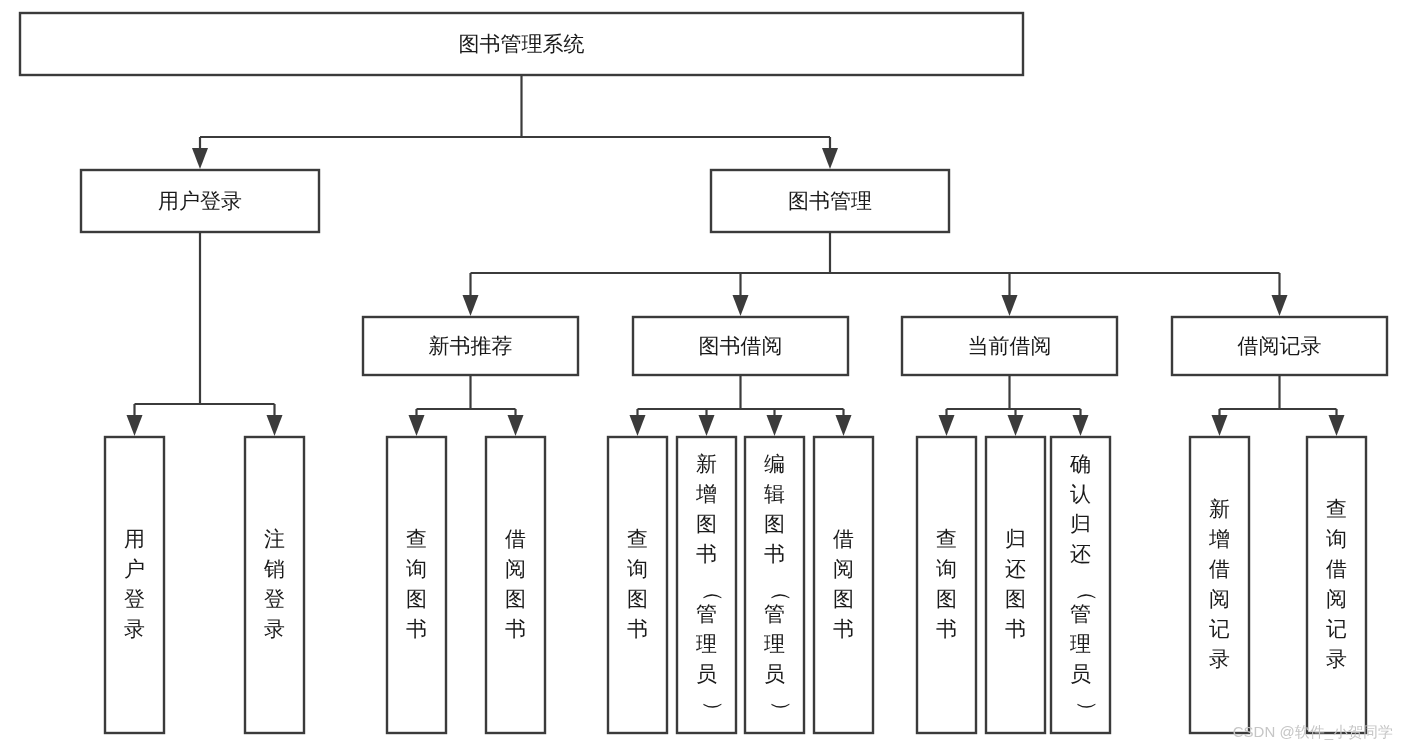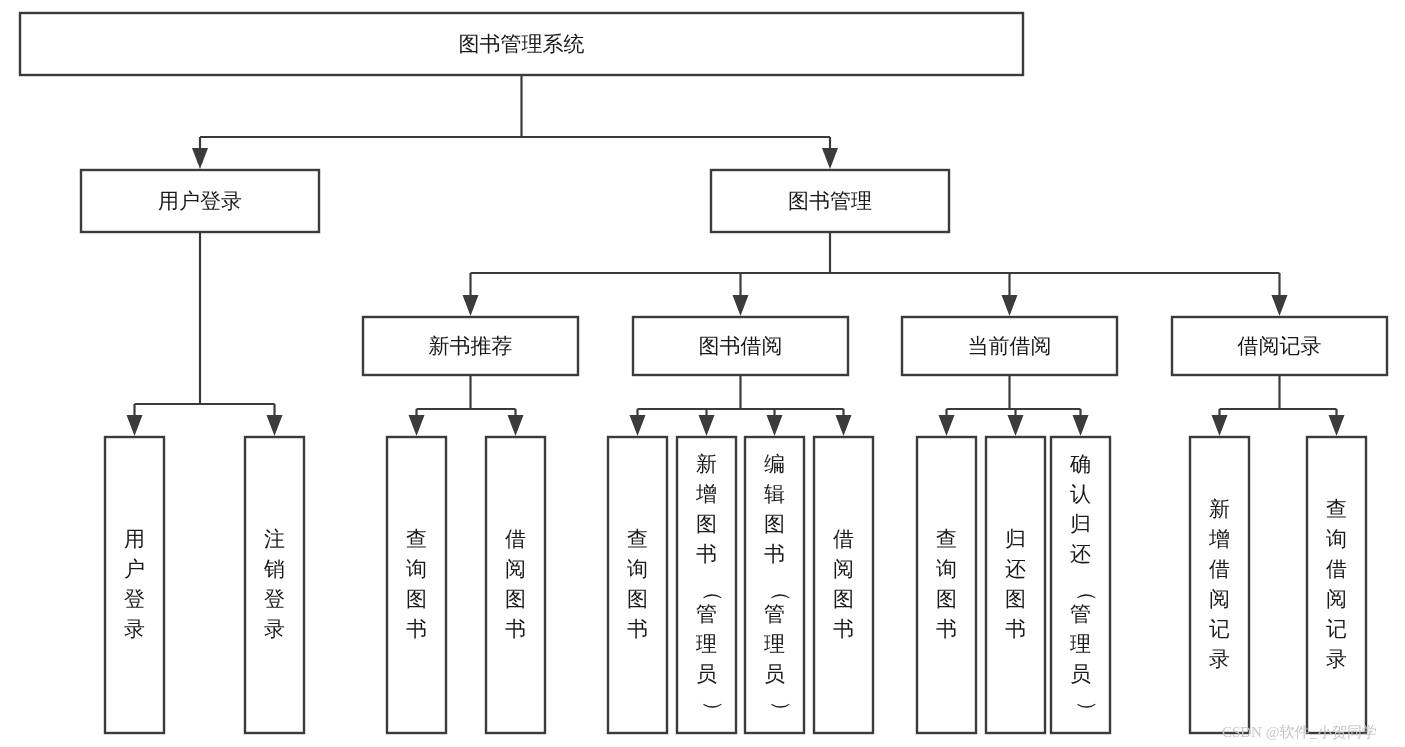--- a/index.html
+++ b/index.html
@@ -43,25 +43,25 @@
     stroke: #3b3b3b;
     stroke-width: 2.2;
     fill: none;
   }
   .arrow-head {
     fill: #3b3b3b;
     stroke: none;
   }
   .watermark {
     position: absolute;
-    right: 28px;
+    right: 12px;
     bottom: 5px;
     font-size: 15px;
     color: #c6c6c6;
-    font-family: Liberation Serif, serif;
+    font-family: Liberation Sans, sans-serif;
     white-space: nowrap;
     user-select: none;
   }
 </style>
 </head>
 <body>
 
 <svg id="chart" viewBox="0 0 1405 747">
   <g id="edges-layer">
       <g>

